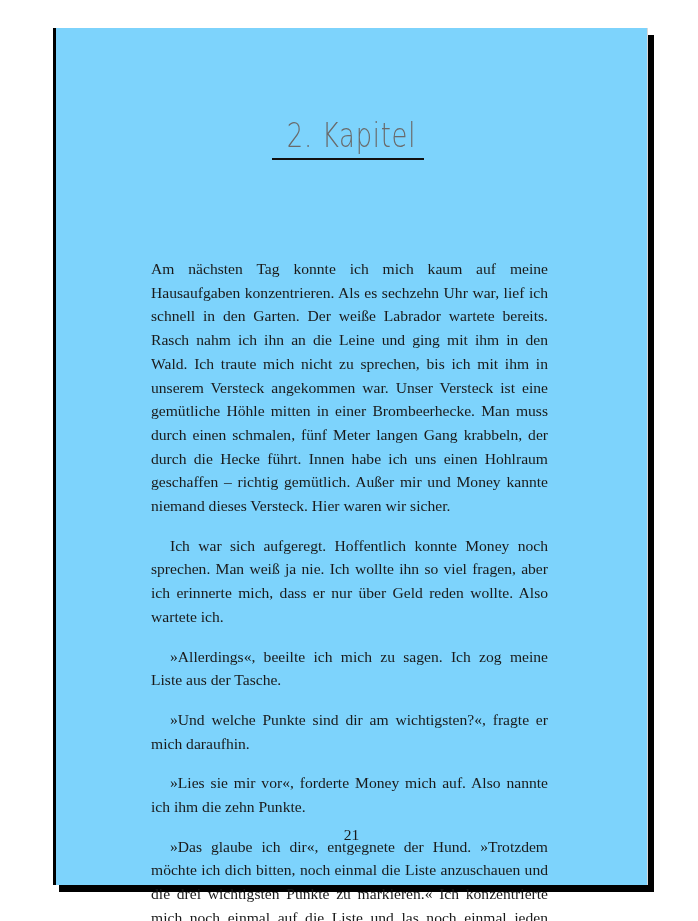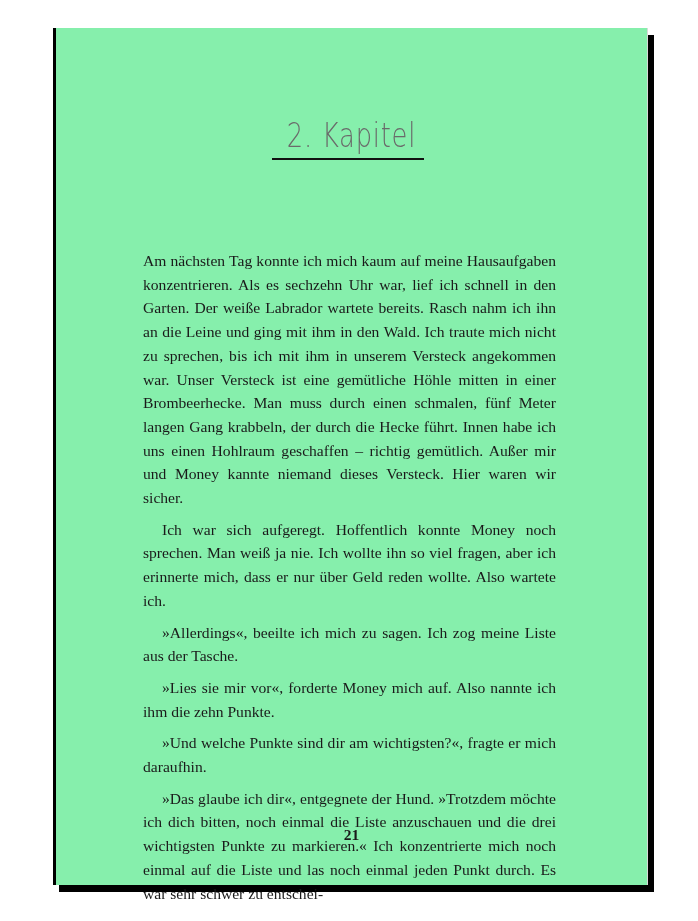--- a/index.html
+++ b/index.html
@@ -12,21 +12,21 @@
       height: 921px;
       position: relative;
       overflow: hidden;
     }
     .page {
       position: absolute;
       left: 53px;
       top: 28px;
       width: 591px;
       height: 857px;
-      background: #86efac;
+      background: #7dd3fc;
       border-left: 3px solid #000;
       border-right: 1px solid #d8d8d8;
       box-shadow: 6px 7px 0 0 #000;
     }
     .chapter-number {
       position: absolute;
       left: 0;
       right: 0;
       top: 90px;
       text-align: center;
@@ -65,47 +65,46 @@
       top: 213px;
       width: 429px;
       font-family: "Liberation Serif", serif;
       font-size: 15.6px;
       line-height: 23.7px;
       color: #1a1a1a;
       text-align: justify;
       hyphens: manual;
     }
     .body-text p {
-      margin: 8px;
+      margin: 16px;
     }
     .body-text p.indent {
       text-indent: 19px;
     }
     .page-number {
       position: absolute;
       left: 0;
       right: 0;
       top: 798px;
       text-align: center;
       font-family: "Liberation Serif", serif;
       font-size: 15.5px;
       color: #1a1a1a;
-      font-weight: bold;
     }
   </style>
 </head>
 <body>
 
 <div class="page">
   <div class="chapter-number">2. Kapitel</div>
   <div class="chapter-rule"></div>
 
   <div class="body-text">
     <p>Am nächsten Tag konnte ich mich kaum auf meine Hausaufgaben kon­zentrieren. Als es sechzehn Uhr war, lief ich schnell in den Garten. Der weiße Labrador wartete bereits. Rasch nahm ich ihn an die Leine und ging mit ihm in den Wald. Ich traute mich nicht zu sprechen, bis ich mit ihm in unserem Versteck angekommen war. Unser Versteck ist eine gemütliche Höhle mitten in einer Brombeerhecke. Man muss durch einen schmalen, fünf Meter langen Gang krabbeln, der durch die Hecke führt. Innen habe ich uns einen Hohlraum geschaffen – richtig gemütlich. Außer mir und Money kannte niemand dieses Versteck. Hier waren wir sicher.</p>
     <p class="indent">Ich war sich aufgeregt. Hoffentlich konnte Money noch sprechen. Man weiß ja nie. Ich wollte ihn so viel fragen, aber ich erinnerte mich, dass er nur über Geld reden wollte. Also wartete ich.</p>
     <p class="indent">»Allerdings«, beeilte ich mich zu sagen. Ich zog meine Liste aus der Tasche.</p>
+    <p class="indent">»Und welche Punkte sind dir am wichtigsten?«, fragte er mich darauf­hin.</p>
     <p class="indent">»Lies sie mir vor«, forderte Money mich auf. Also nannte ich ihm die zehn Punkte.</p>
-    <p class="indent">»Und welche Punkte sind dir am wichtigsten?«, fragte er mich darauf­hin.</p>
     <p class="indent">»Das glaube ich dir«, entgegnete der Hund. »Trotzdem möchte ich dich bitten, noch einmal die Liste anzuschauen und die drei wichtigsten Punkte zu markieren.« Ich konzentrierte mich noch einmal auf die Liste und las noch einmal jeden Punkt durch. Es war sehr schwer zu entschei-</p>
   </div>
 
   <div class="page-number">21</div>
 </div>
 
 </body></html>

